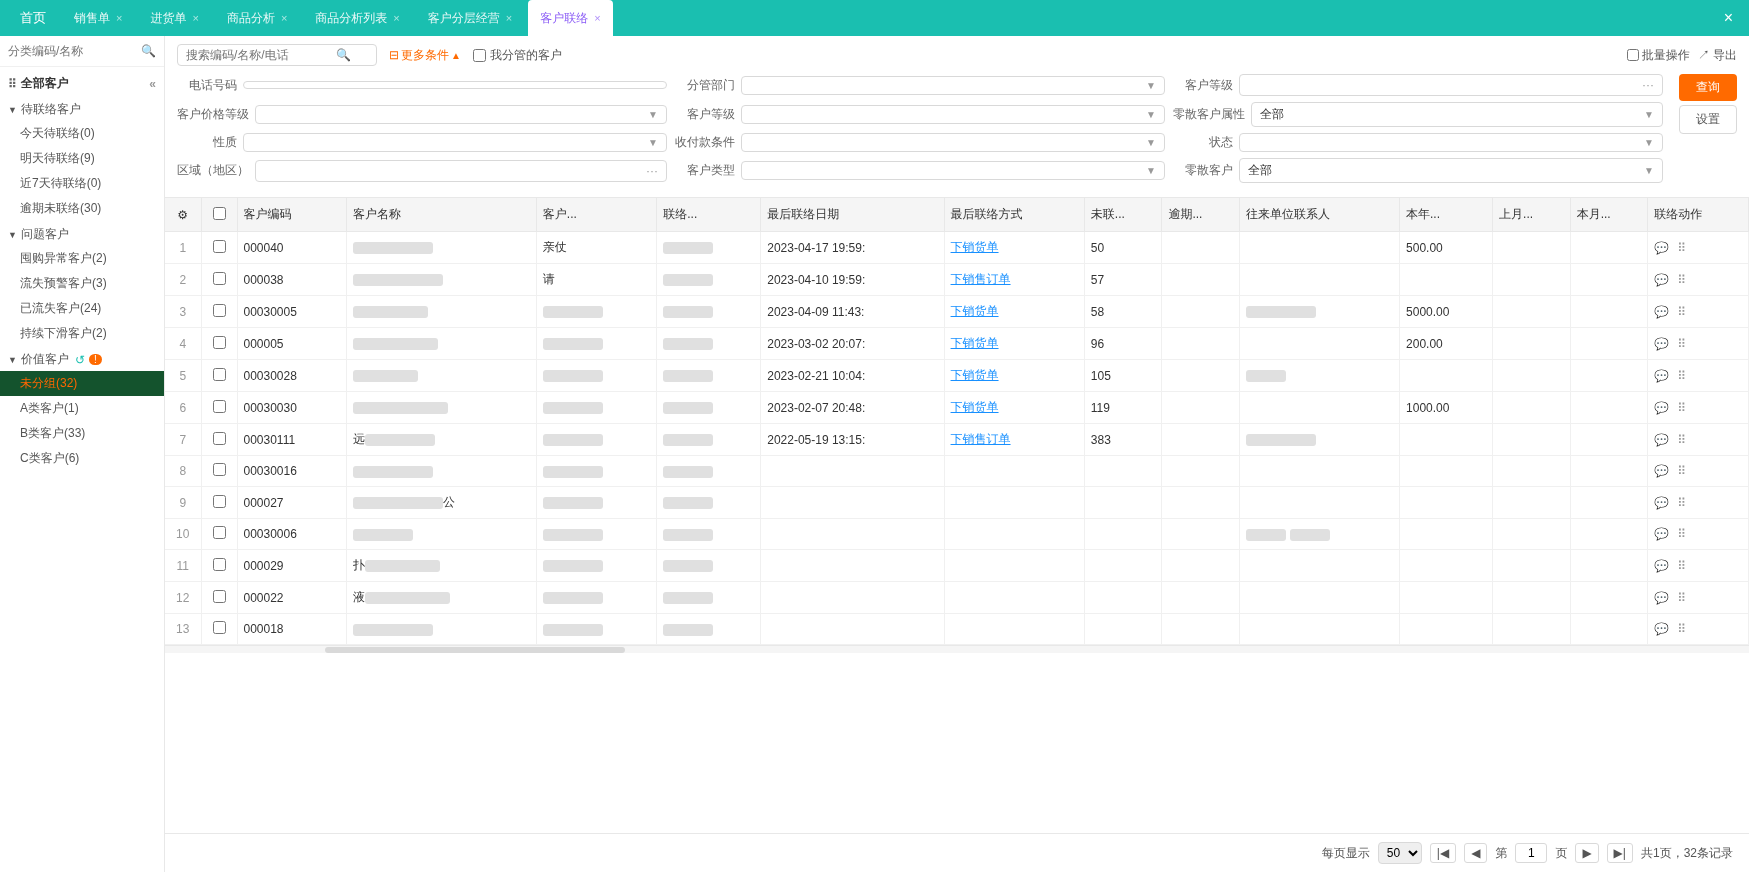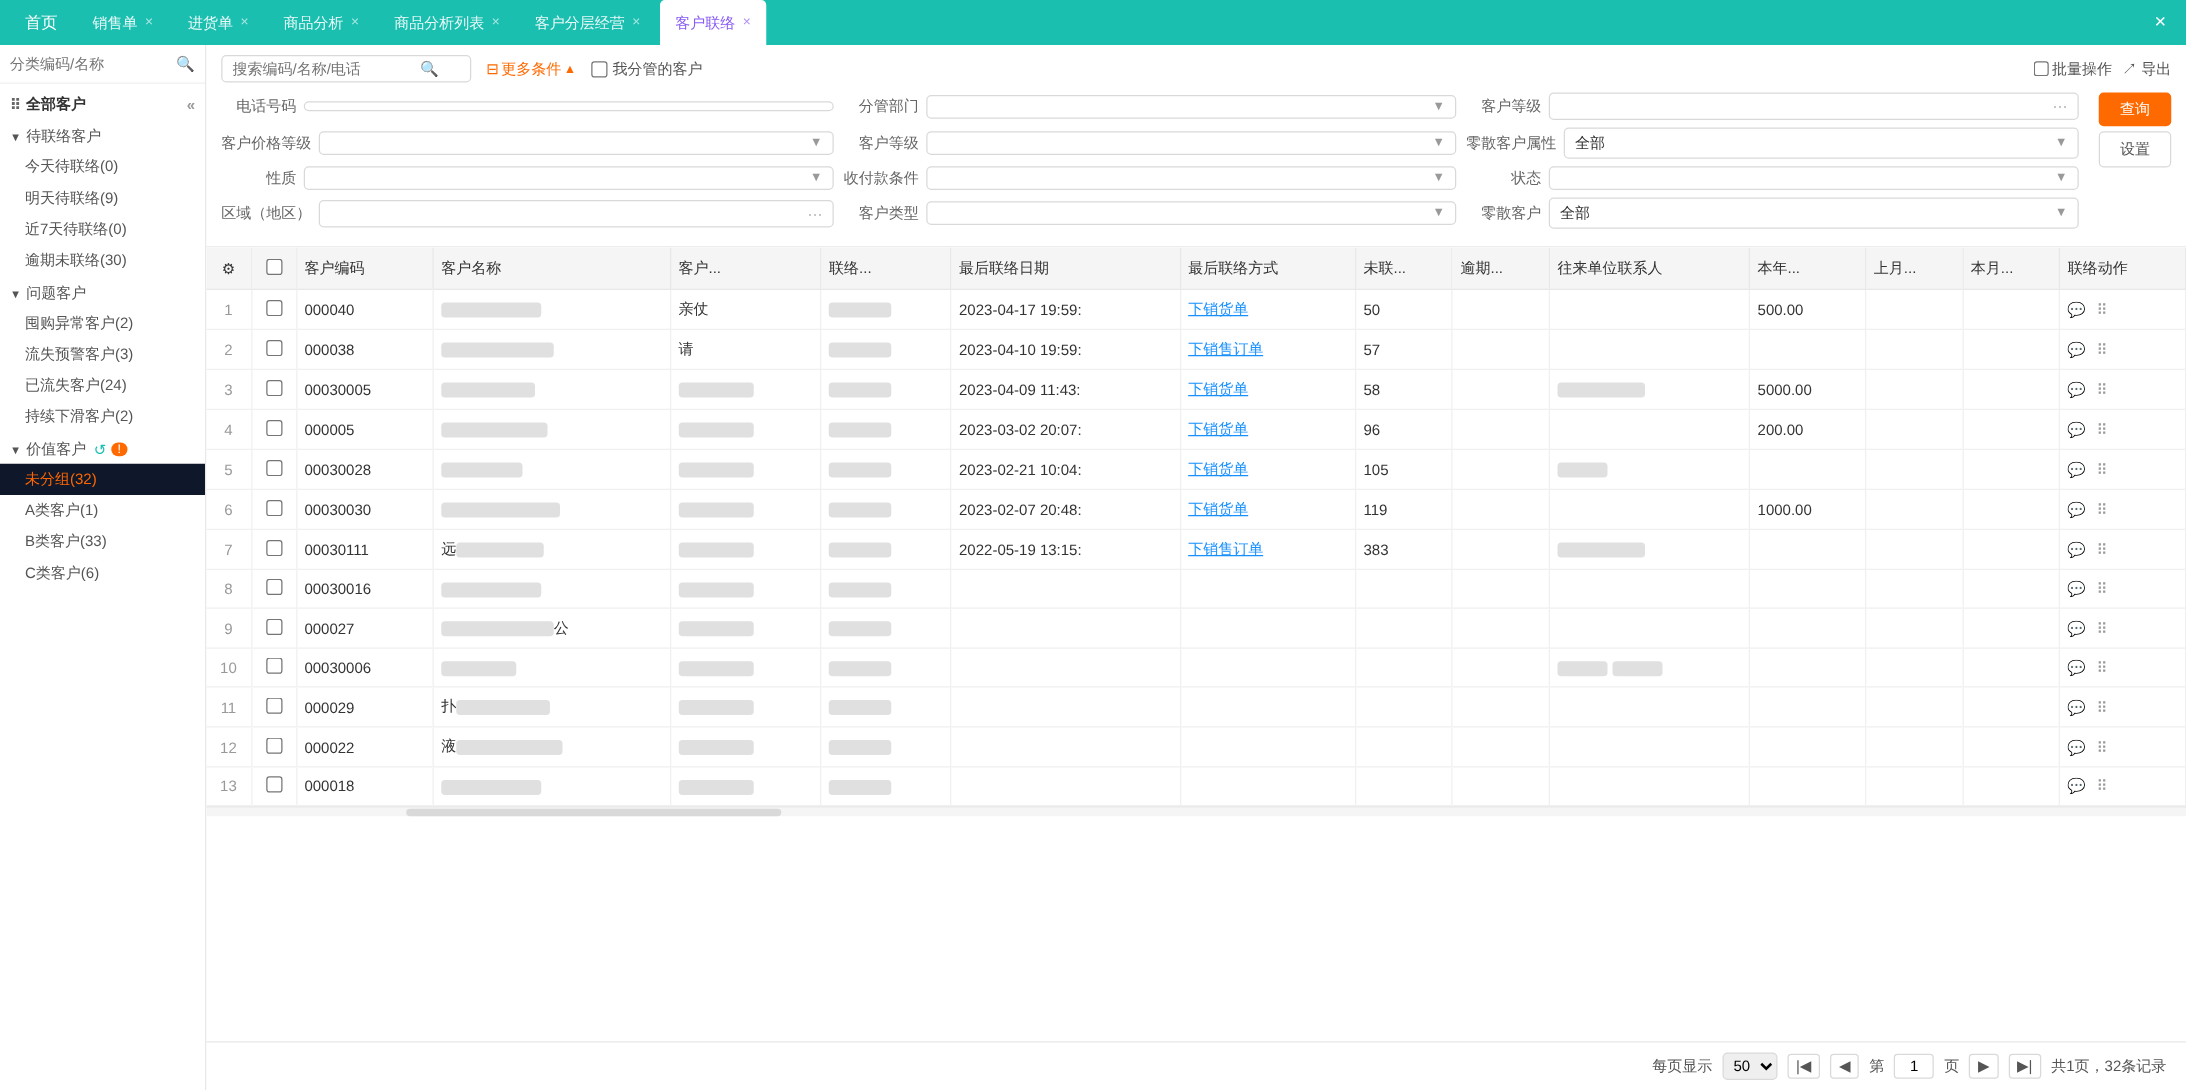--- a/index.html
+++ b/index.html
@@ -96,21 +96,21 @@
       align-items: center;
       gap: 4px;
     }
     .sidebar-item {
       padding: 4px 8px 4px 20px;
       color: #555;
       cursor: pointer;
       font-size: 12px;
     }
     .sidebar-item.active {
-      background: #0f172a;
+      background: #14532d;
       color: #ff6600;
     }
 
     
     .content-area {
       flex: 1;
       display: flex;
       flex-direction: column;
       overflow: hidden;
     }

